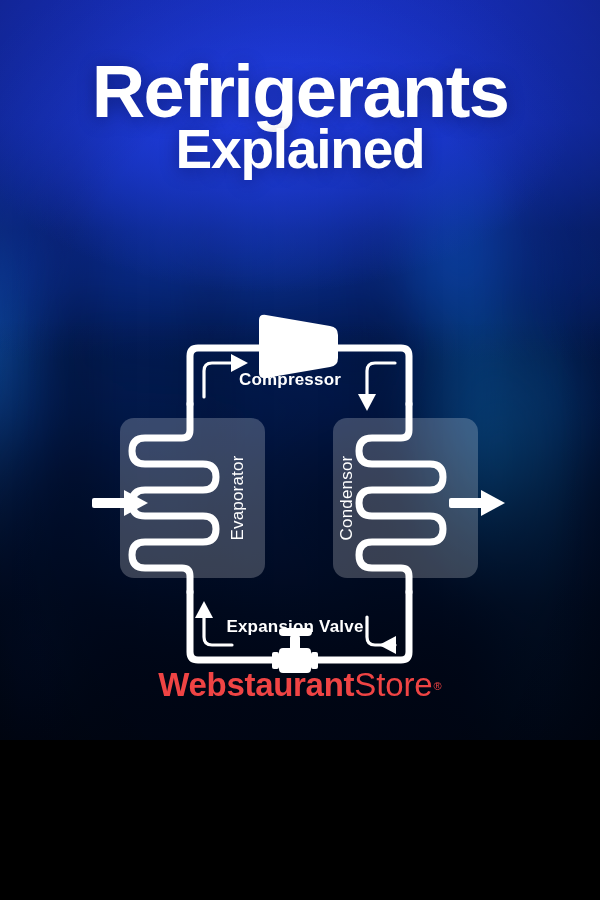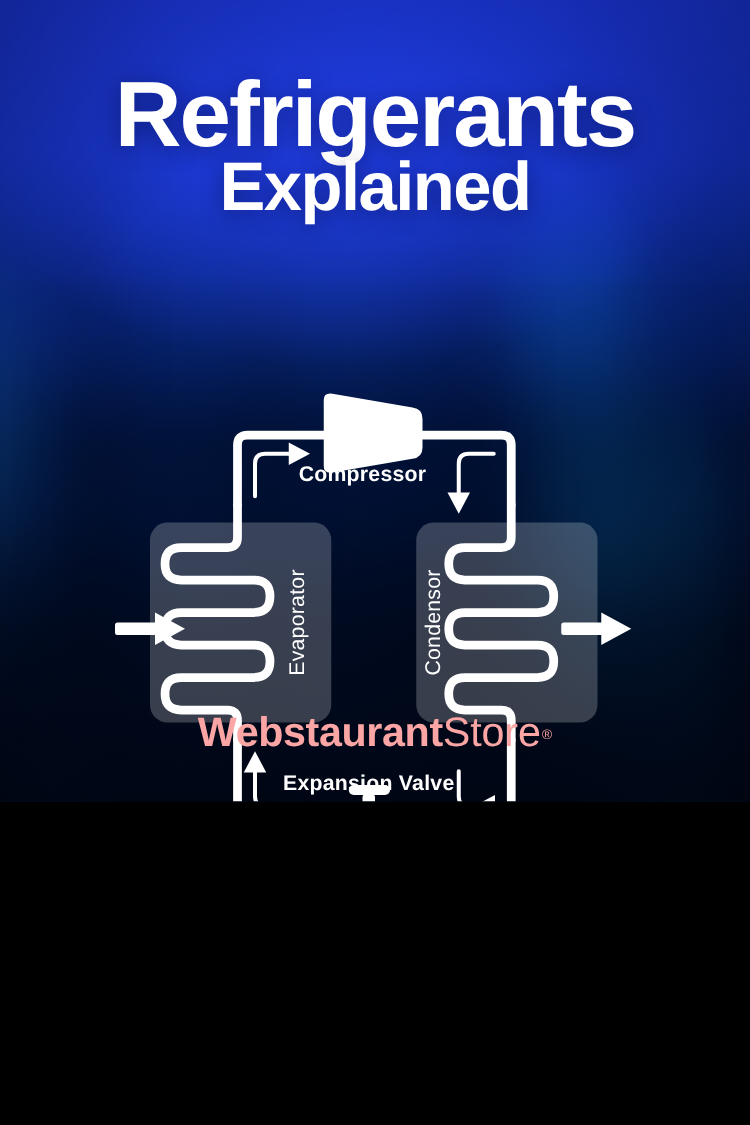--- a/index.html
+++ b/index.html
@@ -10,21 +10,21 @@
   body {
     width: 600px;
     height: 900px;
     overflow: hidden;
     font-family: "Liberation Sans", sans-serif;
   }
 
   #poster {
     position: relative;
     width: 600px;
-    height: 641px;
+    height: 740px;
     overflow: hidden;
     background: #011026;
     text-decoration: underline;
   }
 
   
   .bg-photo {
     position: absolute;
     inset: -60px;
     filter: blur(26px) saturate(1.15);
@@ -155,21 +155,21 @@
     font-weight: 700;
     letter-spacing: 0.2px;
   }
 
   
   .logo {
     position: absolute;
     left: 0; right: 0;
     bottom: 36px;
     text-align: center;
-    color: #fca5a5;
+    color: #ef4444;
     z-index: 6;
     white-space: nowrap;
   }
   .logo .bold {
     font-size: 33px;
     font-weight: 700;
     letter-spacing: -0.3px;
   }
   .logo .light {
     font-size: 33px;

